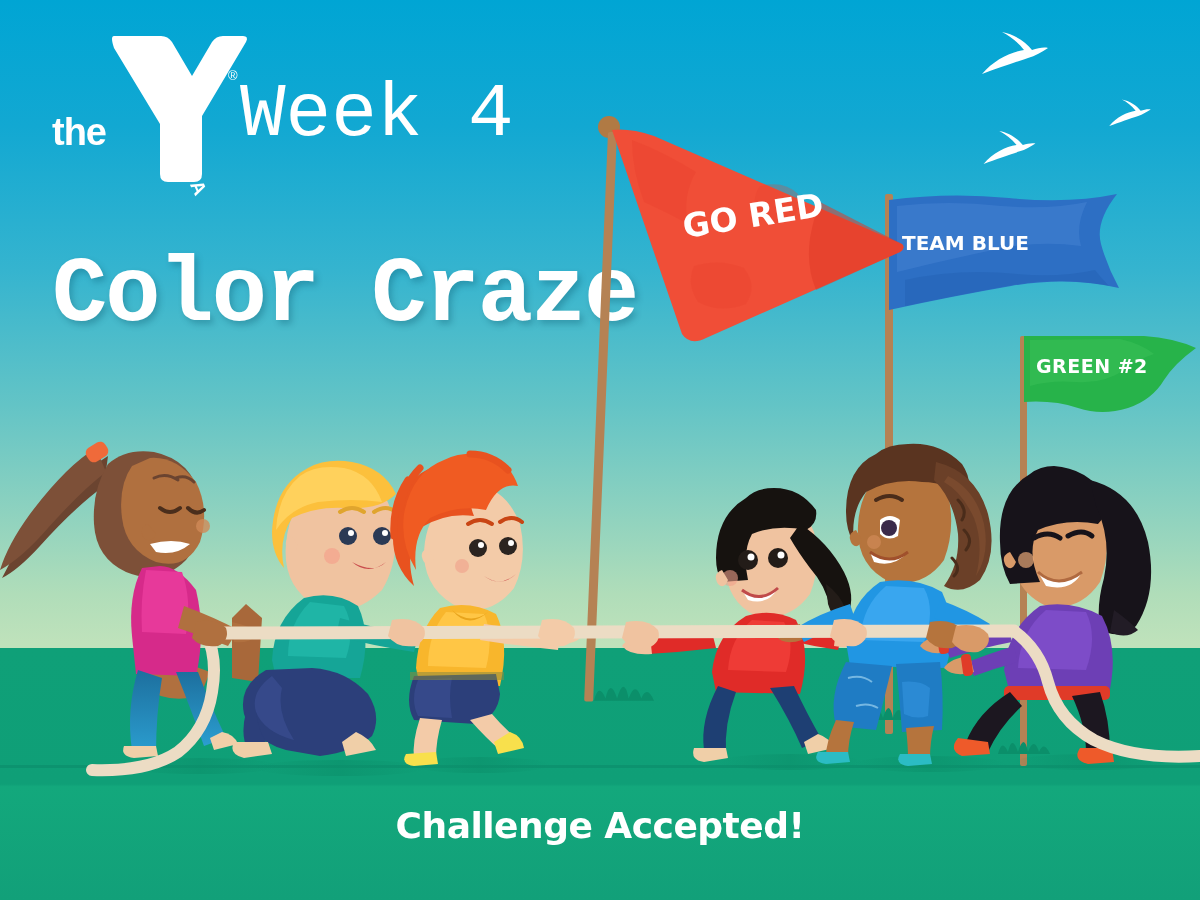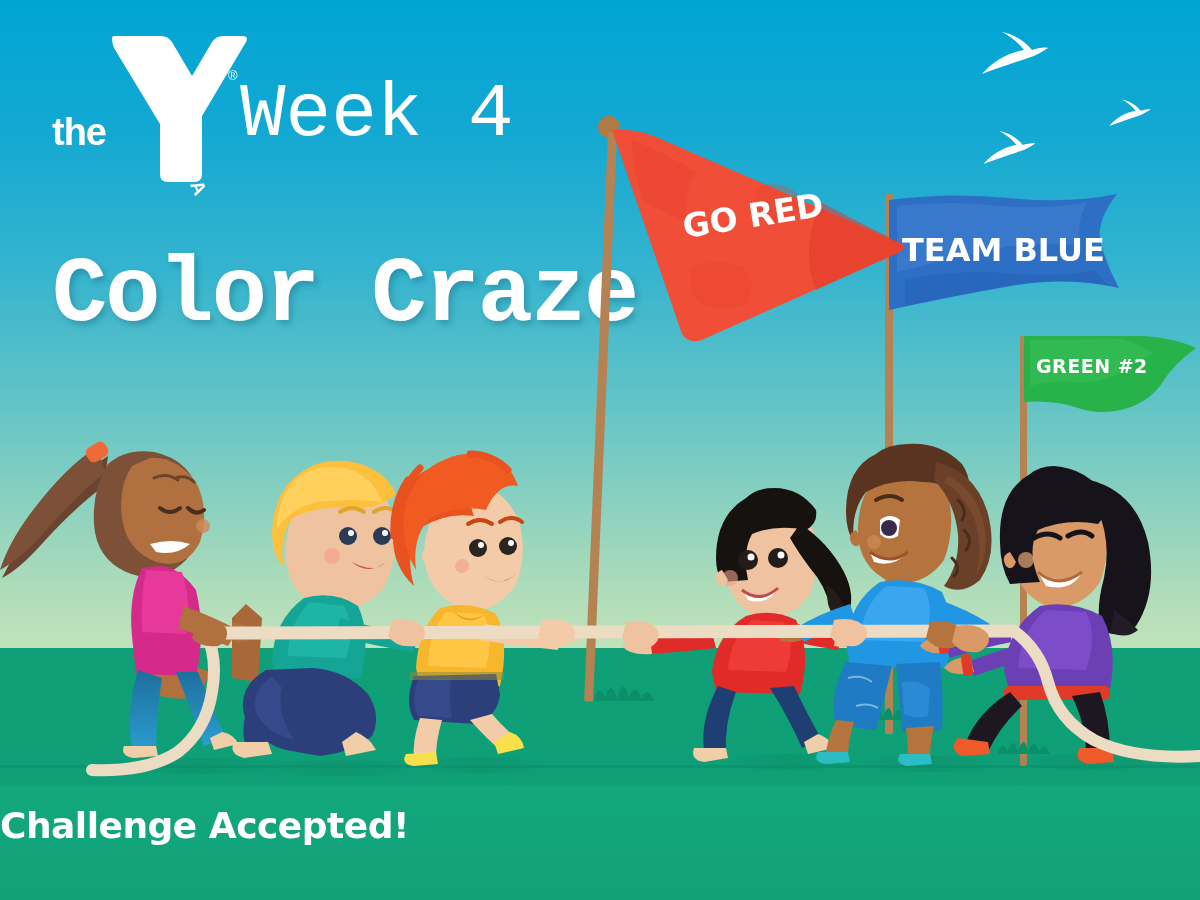--- a/index.html
+++ b/index.html
@@ -52,21 +52,21 @@
   }
   
   .title{
     position:absolute;left:52px;top:250px;color:#ffffff;
     font-size:92px;font-weight:bold;letter-spacing:-2px;line-height:1;
     text-shadow:3px 4px 6px rgba(0,70,90,.28);
     font-family:Liberation Mono, monospace;
   }
   
   .tagline{
-    position:absolute;left:0;right:0;top:805px;text-align:left;color:#ffffff;
+    position:absolute;left:0;right:0;top:805px;text-align:center;color:#ffffff;
     font-size:36px;font-weight:bold;letter-spacing:-.5px;
     font-family:"DejaVu Sans", sans-serif;
   }
   
   .flag-wrap{position:absolute;}
   .flag-label{
     position:absolute;color:#fff;font-weight:bold;white-space:nowrap;
     font-family:"DejaVu Sans", sans-serif;
   }
   .pole{position:absolute;background:#b58254;border-radius:2px;}
@@ -116,21 +116,21 @@
     </svg>
   </div>
 
   <div class="flag-wrap" style="left:880px;top:188px;width:240px;height:580px;">
     <div class="pole" style="left:5px;top:6px;width:8px;height:540px;"></div>
     <svg style="position:absolute;left:9px;top:4px;" width="232" height="122" viewBox="0 0 232 122">
       <path fill="#2d6fc4" d="M0 8 Q60 0 120 6 Q180 12 228 2 Q206 30 212 52 Q218 74 230 96 Q180 84 122 94 Q64 104 0 118 Z"></path>
       <path fill="#4a86d4" opacity=".45" d="M8 14 Q60 8 112 14 Q160 18 198 10 Q186 34 192 54 Q148 48 104 58 Q56 68 8 80 Z"></path>
       <path fill="#1f5aa8" opacity=".30" d="M16 88 Q70 76 128 82 Q170 86 206 78 Q212 86 220 94 Q170 84 118 94 Q64 104 16 114 Z"></path>
     </svg>
-    <span class="flag-label" style="left:22px;top:43px;font-size:32px;letter-spacing:0px;">TEAM BLUE</span>
+    <span class="flag-label" style="left:22px;top:43px;font-size:20px;letter-spacing:0px;">TEAM BLUE</span>
     <svg class="tuft" style="left:-22px;top:508px;" width="62" height="26" viewBox="0 0 60 26">
       <path fill="#0b8f6a" d="M4 24 Q8 8 14 22 Q18 4 24 22 Q30 2 34 22 Q40 6 45 22 Q50 10 56 24 Z"></path>
     </svg>
   </div>
 
   <div class="flag-wrap" style="left:594px;top:108px;width:320px;height:620px;">
     <div class="knob" style="left:4px;top:8px;"></div>
     <div class="pole" style="left:14px;top:24px;width:9px;height:570px;transform:rotate(2.4deg);transform-origin:top center;"></div>
     <svg style="position:absolute;left:16px;top:18px;" width="300" height="250" viewBox="0 0 300 250">
       <path fill="#f04e37" d="M2 4 Q20 2 44 10 L292 118 Q296 122 290 126 L96 212 Q80 220 72 208 Z"></path>

